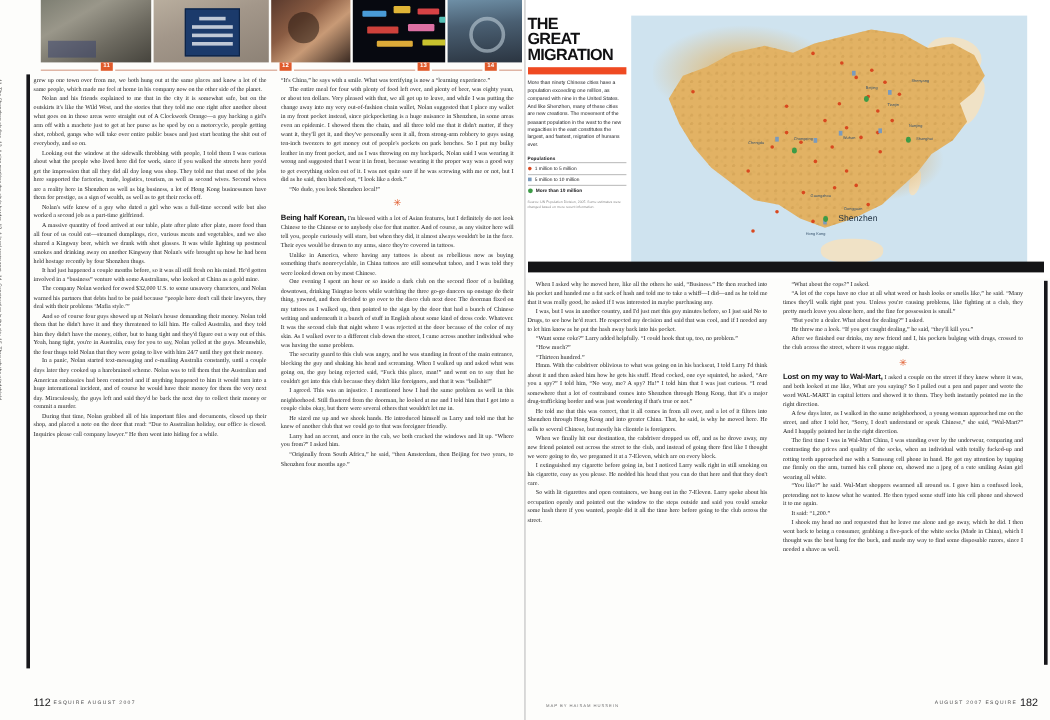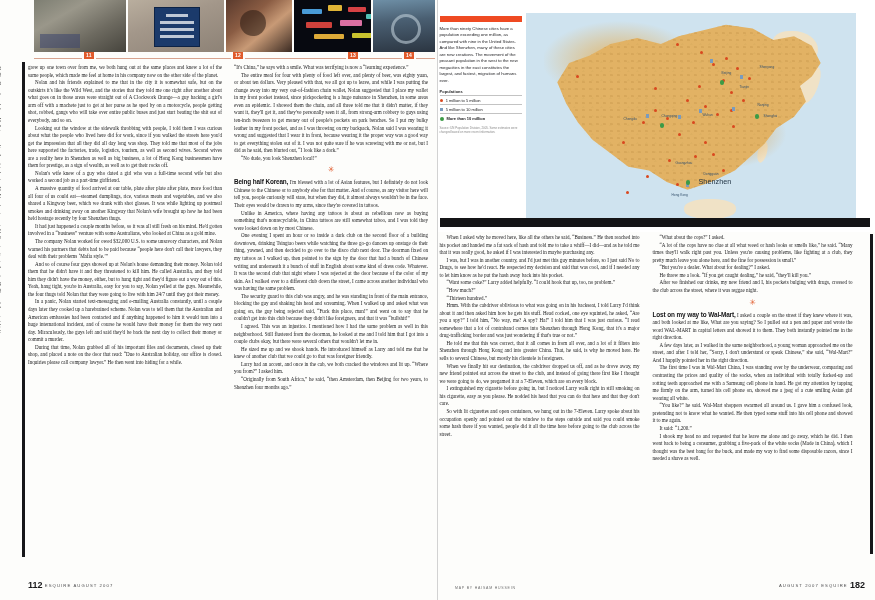--- a/index.html
+++ b/index.html
@@ -159,21 +159,21 @@
   }
   .rcol p.noind{text-indent:0;}
   .vert-rule-r{position:absolute;right:2px;top:234px;width:3px;height:320px;background:#17171a;}
 
   
   .foot{
     position:absolute;bottom:10px;
     font-family:"Liberation Sans",sans-serif;font-size:4.2px;
     color:#4a4a4c;letter-spacing:1.1px;
   }
-  .foot .pg{font-size:9px;font-weight:bold;color:#18181a;letter-spacing:0;vertical-align:-1px;}
+  .foot .pg{font-size:9px;font-weight:normal;color:#18181a;letter-spacing:0;vertical-align:-1px;}
   .foot-left{left:28px;}
   .foot-center{left:455px;color:#6f6f70;font-size:3.5px;letter-spacing:.8px;}
   .foot-right{right:10px;}
   .gutter{position:absolute;left:437px;top:0;width:1px;height:600px;background:#d2d2d2;}
 </style>
 </head>
 <body>
 
 <div class="spread">
 
@@ -258,20 +258,25 @@
       <span class="pg">112</span>
       <span>ESQUIRE AUGUST 2007</span>
     </div>
   </div>
 
   <div class="page page-right">
 
     <div class="info-block">
 
       <div class="info-side">
+        <div class="info-title">
+          <div>THE</div>
+          <div>GREAT</div>
+          <div>MIGRATION</div>
+        </div>
         <div class="orange-bar"></div>
         <p class="info-body">More than ninety Chinese cities have a population exceeding one million, as compared with nine in the United States. And like Shenzhen, many of these cities are new creations. The movement of the peasant population in the west to the new megacities in the east constitutes the largest, and fastest, migration of humans ever.</p>
 
         <div class="pop-head">Populations</div>
 
         <div class="legend-row">
           <span class="lg-sw c1"></span>
           <span class="lg-txt">1 million to 5 million</span>
         </div>
         <div class="legend-row">

